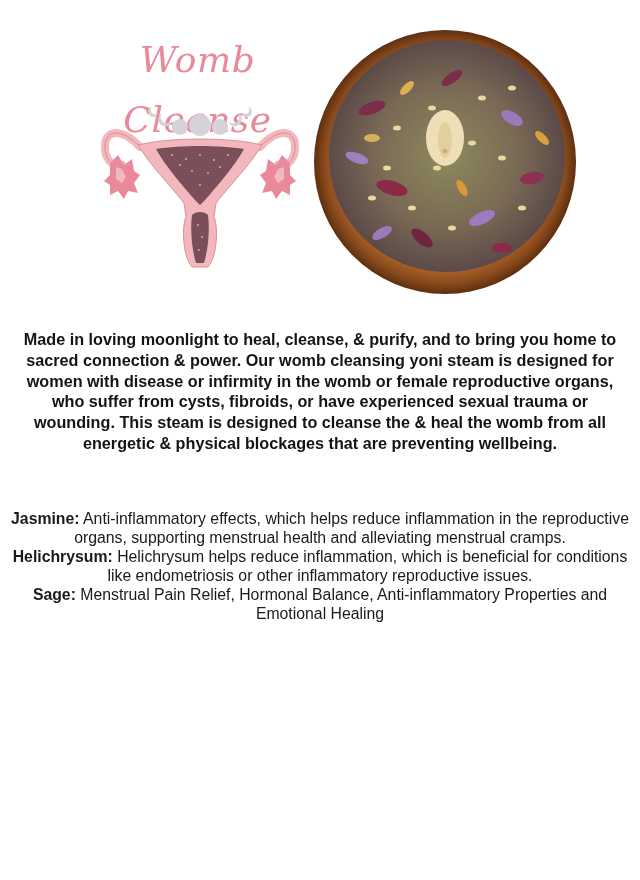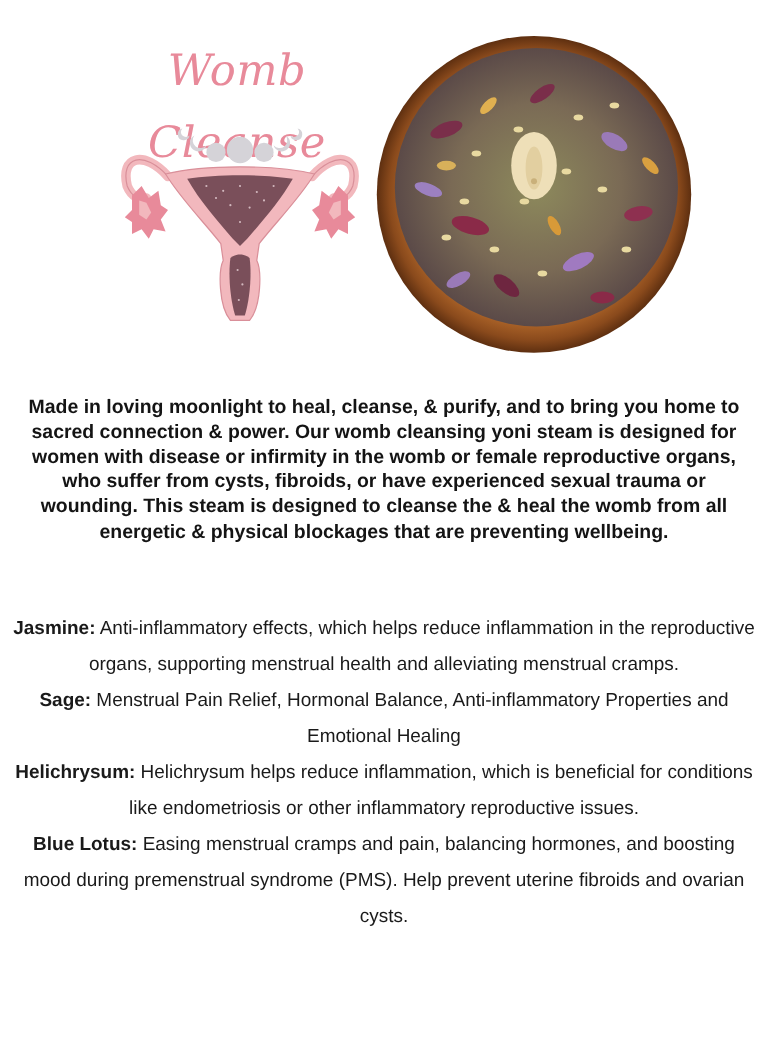--- a/index.html
+++ b/index.html
@@ -62,21 +62,21 @@
       color: #141414;
     }
     .herbs {
       position: absolute;
       left: 8px;
       top: 509px;
       width: 624px;
       text-align: center;
       font-family: "Liberation Sans", sans-serif;
       font-size: 15.8px;
-      line-height: 30px;
+      line-height: 19px;
       color: #1a1a1a;
     }
     .herb-item {
       display: block;
     }
     .herb-name {
       font-weight: bold;
     }
   </style>
 </head>
@@ -186,16 +186,15 @@
     <ellipse cx="133" cy="110" rx="19" ry="28" fill="#eedfb8"></ellipse>
     <ellipse cx="133" cy="112" rx="7" ry="18" fill="#e2cfa0"></ellipse>
     <circle cx="133" cy="123" r="2.5" fill="#c9b07a"></circle>
   </g>
 </svg>
 
 <div class="description">Made in loving moonlight to heal, cleanse, &amp; purify, and to bring you home to sacred connection &amp; power. Our womb cleansing yoni steam is designed for women with disease or infirmity in the womb or female reproductive organs, who suffer from cysts, fibroids, or have experienced sexual trauma or wounding. This steam is designed to cleanse the &amp; heal the womb from all energetic &amp; physical blockages that are preventing wellbeing.</div>
 
 <div class="herbs">
   <span class="herb-item"><span class="herb-name">Jasmine:</span><span> Anti-inflammatory effects, which helps reduce inflammation in the reproductive organs, supporting menstrual health and alleviating menstrual cramps.</span></span>
+  <span class="herb-item"><span class="herb-name">Helichrysum:</span><span> Helichrysum helps reduce inflammation, which is beneficial for conditions like endometriosis or other inflammatory reproductive issues.</span></span>
   <span class="herb-item"><span class="herb-name">Sage:</span><span> Menstrual Pain Relief, Hormonal Balance, Anti-inflammatory Properties and Emotional Healing</span></span>
-  <span class="herb-item"><span class="herb-name">Helichrysum:</span><span> Helichrysum helps reduce inflammation, which is beneficial for conditions like endometriosis or other inflammatory reproductive issues.</span></span>
-  <span class="herb-item"><span class="herb-name">Blue Lotus:</span><span> Easing menstrual cramps and pain, balancing hormones, and boosting mood during premenstrual syndrome (PMS). Help prevent uterine fibroids and ovarian cysts.</span></span>
 </div>
 
 </body></html>

